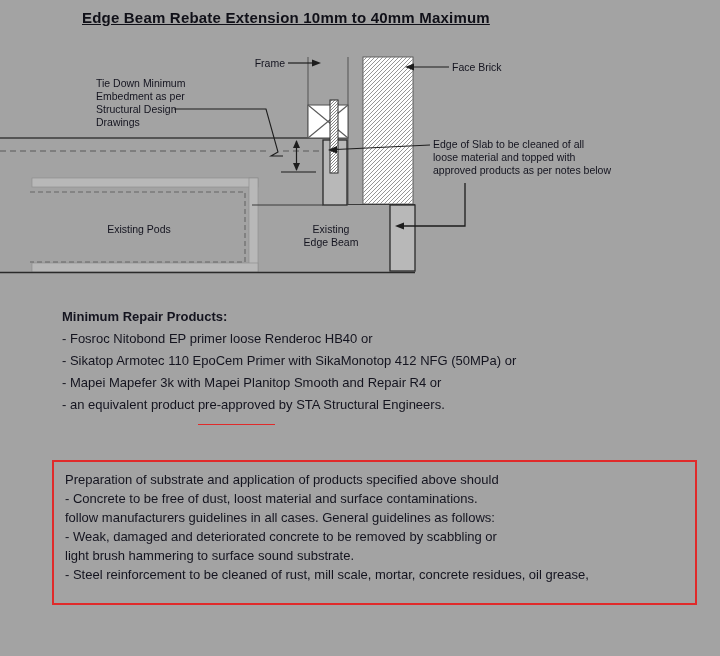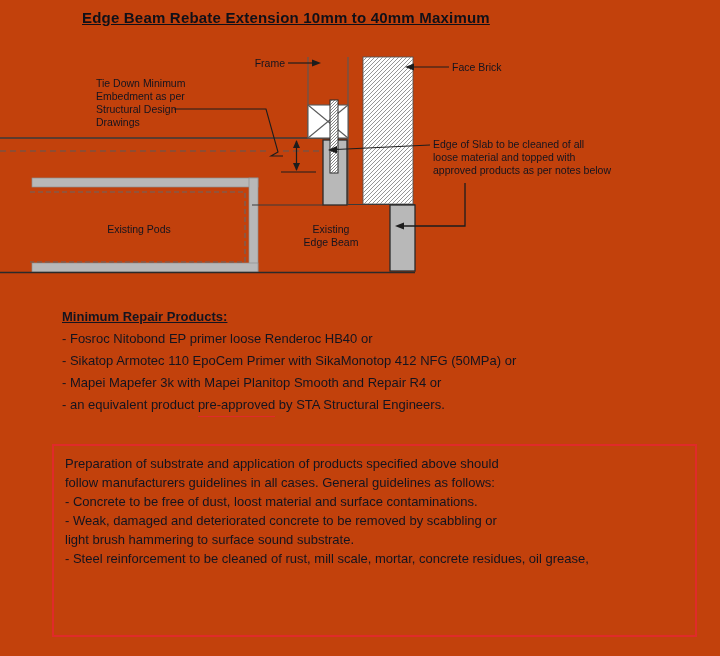--- a/index.html
+++ b/index.html
@@ -1,36 +1,36 @@
 <!DOCTYPE html>
 <html><head>
 <meta charset="utf-8">
 <style>
   html,body{margin:0;padding:0;background:#ffffff;}
   .page{
-    position:relative;width:720px;height:656px;background:#c2410c;overflow:hidden;
+    position:relative;width:720px;height:656px;background:#a3a3a3;overflow:hidden;
     font-family:"Liberation Sans", sans-serif;color:#14141f;
   }
   .page-title{
     position:absolute;left:82px;top:9px;margin:0;
     font-size:15px;font-weight:bold;text-decoration:underline;color:#101018;
     letter-spacing:.2px;white-space:nowrap;
   }
   svg.diagram{position:absolute;left:0;top:0;}
   svg.diagram text{
     font-family:"Liberation Sans", sans-serif;font-size:10.5px;fill:#14141f;
   }
   .repair{
     position:absolute;left:62px;top:306px;width:620px;
     font-size:13px;line-height:22px;white-space:nowrap;
   }
-  .repair .heading{font-weight:bold;text-decoration:underline;}
-  .underline-red{border-bottom:1.6px solid #e02a2a;padding-bottom:4px;}
+  .repair .heading{font-weight:bold;}
+  .underline-red{border-bottom:1.6px solid #e02a2a;padding-bottom:12px;}
   .prep-box{
-    position:absolute;left:52px;top:444px;width:645px;height:193px;
+    position:absolute;left:52px;top:460px;width:645px;height:145px;
     border:2px solid #e02a2a;box-sizing:border-box;
     padding:8px 10px 0 11px;
     font-size:13px;line-height:19px;white-space:nowrap;
   }
 </style>
 </head>
 <body>
 
 <div class="page">
 
@@ -145,20 +145,20 @@
   <div class="repair">
     <div class="heading">Minimum Repair Products:</div>
     <div>- Fosroc Nitobond EP primer loose Renderoc HB40 or</div>
     <div>- Sikatop Armotec 110 EpoCem Primer with SikaMonotop 412 NFG (50MPa) or</div>
     <div>- Mapei Mapefer 3k with Mapei Planitop Smooth and Repair R4 or</div>
     <div><span>- an equivalent product </span><span class="underline-red">pre-approved</span><span> by STA Structural Engineers.</span></div>
   </div>
 
   <div class="prep-box">
     <div>Preparation of substrate and application of products specified above should</div>
+    <div>- Concrete to be free of dust, loost material and surface contaminations.</div>
     <div>follow manufacturers guidelines in all cases. General guidelines as follows:</div>
-    <div>- Concrete to be free of dust, loost material and surface contaminations.</div>
     <div>- Weak, damaged and deteriorated concrete to be removed by scabbling or</div>
     <div>light brush hammering to surface sound substrate.</div>
     <div>- Steel reinforcement to be cleaned of rust, mill scale, mortar, concrete residues, oil grease,</div>
   </div>
 
 </div>
 
 </body></html>

